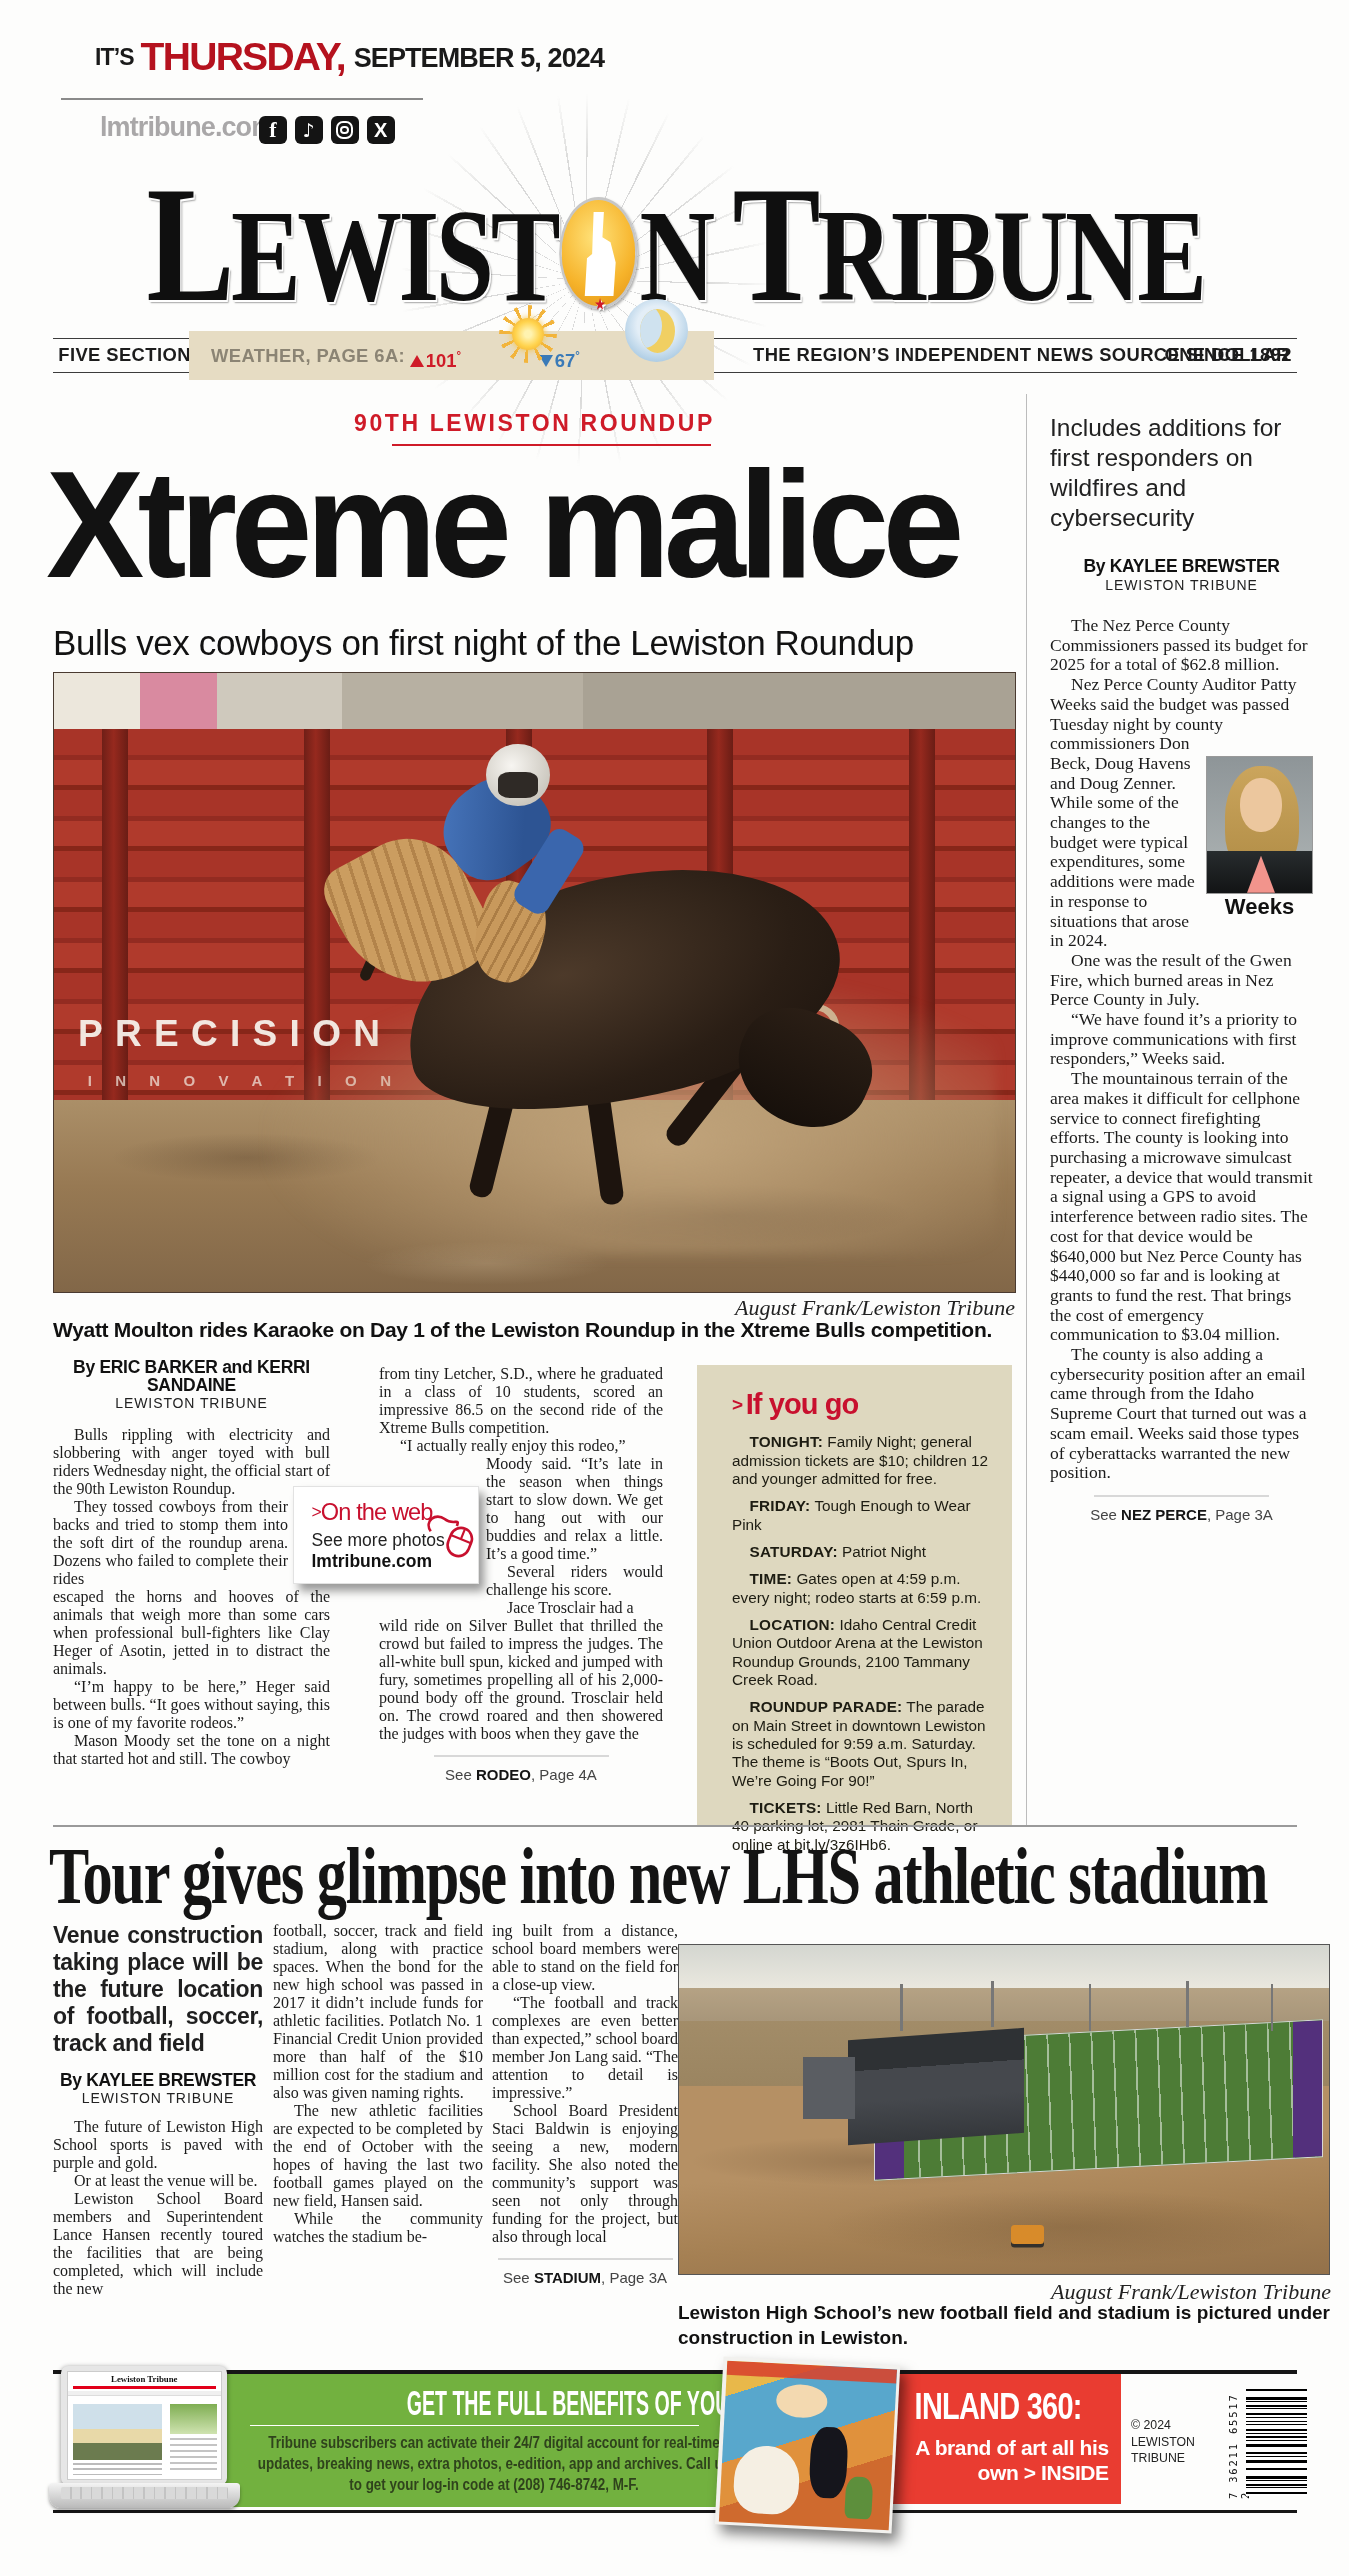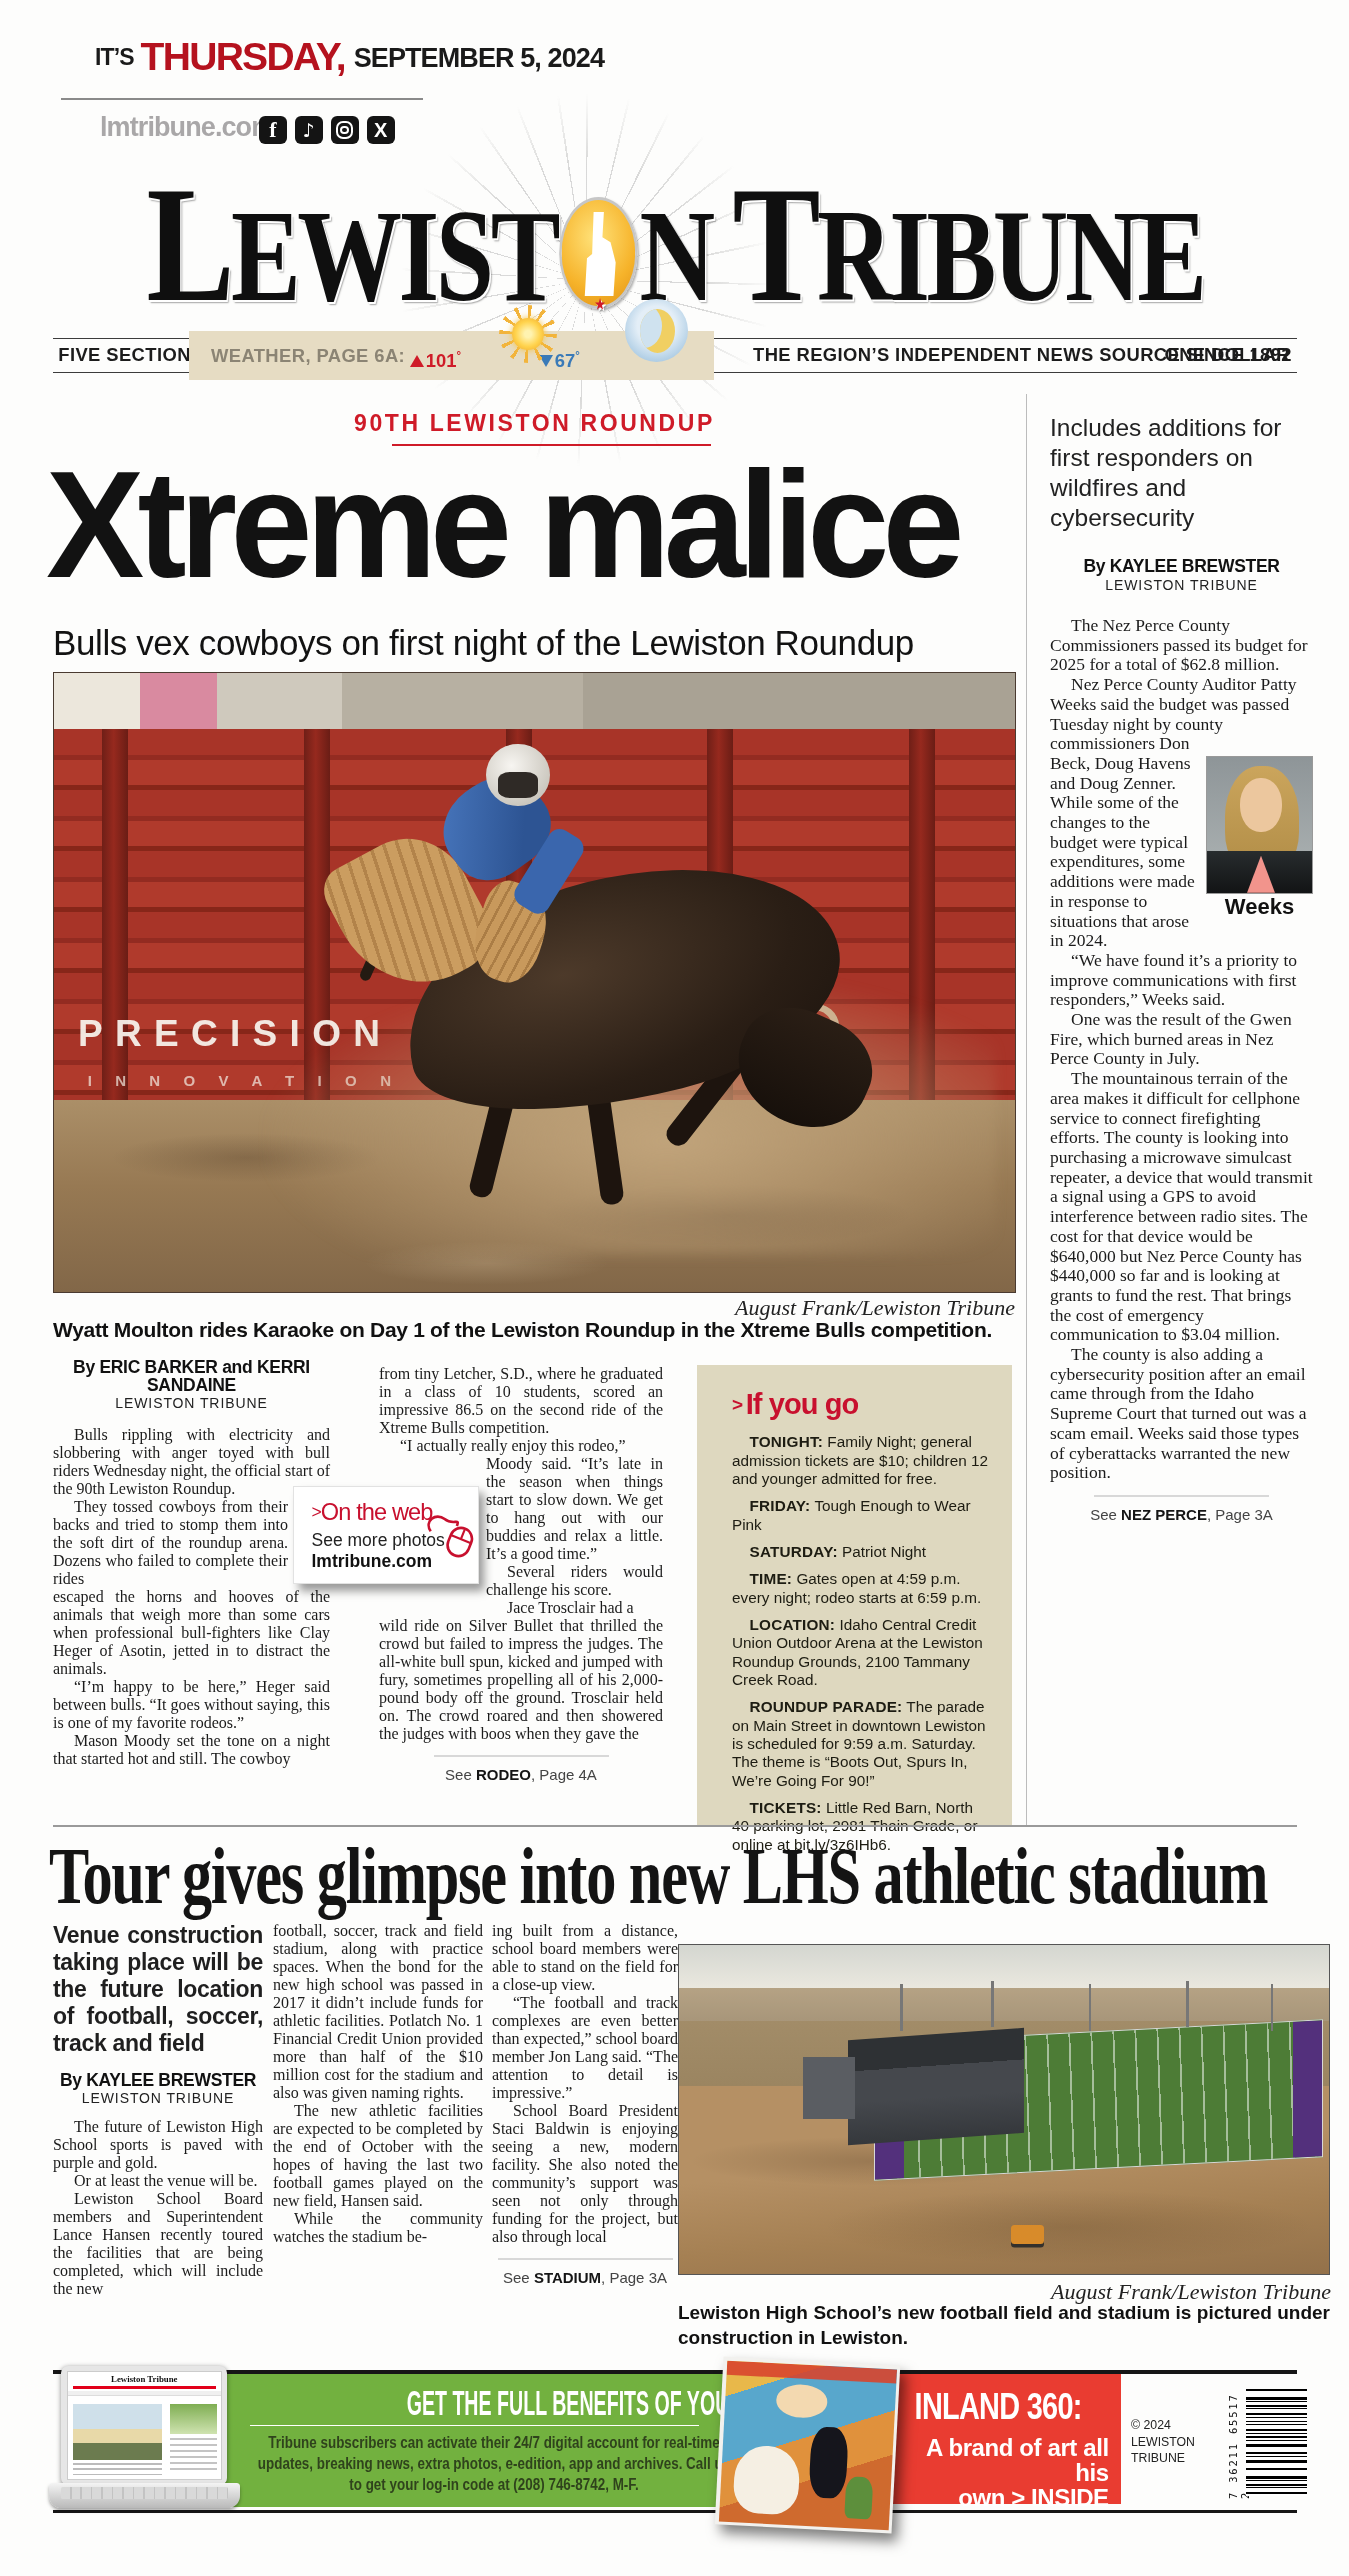--- a/index.html
+++ b/index.html
@@ -185,21 +185,21 @@
 .g-body{display:inline-block;width:560px;font-family:"Liberation Sans",sans-serif;font-size:15.8px;line-height:21px;font-weight:bold;color:#2f431c;transform:scaleX(.85)}
 .magazine{position:absolute;left:719px;top:2361px;width:177px;height:168px;transform:rotate(3deg);background:#f2f1ee;padding:3.5px;box-shadow:6.1px 7.9px 12.3px rgba(0,0,0,.5);z-index:6}
 .mag-art{width:100%;height:100%;position:relative;overflow:hidden;background:linear-gradient(160deg,#e8b84a 0 16%,#58a7cc 16% 46%,#e0913c 46% 66%,#cf6a2e 66% 100%)}
 .mag-top{position:absolute;left:0;top:0;width:100%;height:9%;background:#d8452e;opacity:.9}
 .mag-b1{position:absolute;left:8%;top:52%;width:38%;height:42%;background:#f5efe3;border-radius:50% 50% 40% 40%}
 .mag-b2{position:absolute;left:52%;top:38%;width:22%;height:44%;background:#15151c;border-radius:40%}
 .mag-b3{position:absolute;left:30%;top:13%;width:30%;height:20%;background:#f3d9b0;border-radius:50%}
 .mag-b4{position:absolute;left:74%;top:68%;width:16%;height:26%;background:#5d8f3c;border-radius:40% 40% 20% 20%}
 .rbox{position:absolute;left:879px;top:2374px;width:242px;height:130px;background:#e93c31;padding:12.3px 12.3px 0 8.8px;text-align:center}
 .r-title{display:inline-block;font-family:"Liberation Sans",sans-serif;font-weight:bold;font-size:37px;color:#fff;white-space:nowrap;transform:scaleX(.78);letter-spacing:-0.9px}
-.r-sub{font-family:"Liberation Sans",sans-serif;font-weight:bold;font-size:24px;line-height:25px;color:#fff;text-align:right;margin-top:7px;letter-spacing:-0.4px}
+.r-sub{font-family:"Liberation Sans",sans-serif;font-weight:bold;font-size:21px;line-height:25px;color:#fff;text-align:right;margin-top:7px;letter-spacing:-0.4px}
 .copyr{position:absolute;left:1131px;top:2417px;width:81px;font-family:"Liberation Sans",sans-serif;font-size:12.3px;line-height:16.6px;color:#222}
 .barcode{position:absolute;left:1223px;top:2385px;width:84px;height:114px}
 .bc-bars{position:absolute;right:0;top:3.5px;width:61px;height:107px;
  background:repeating-linear-gradient(180deg,#000 0 1.8px,#fff 1.8px 3.5px,#000 3.5px 4.4px,#fff 4.4px 7.9px,#000 7.9px 10.5px,#fff 10.5px 12.3px,#000 12.3px 13px,#fff 13px 15.8px)}
 .bc-num{position:absolute;left:3.5px;top:0;height:114px;writing-mode:vertical-rl;transform:rotate(180deg);font-family:"DejaVu Sans Mono",monospace;font-size:10.5px;letter-spacing:1.8px;color:#111}
 .laptop{position:absolute;left:49px;top:2366px;width:191px;height:152px;z-index:6}
 .lap-screen{position:absolute;left:12.3px;top:0;width:166px;height:119px;background:#e6e6e6;border-radius:7px;padding:5.3px;box-shadow:0 1.8px 5.3px rgba(0,0,0,.45)}
 .lap-page{width:100%;height:100%;background:#fff;position:relative;overflow:hidden;border:0.9px solid #ccc}
 .lp-mast{text-align:center;font-weight:bold;font-size:8.8px;margin-top:1.8px;color:#111}
 .lp-accent{height:3.5px;background:#e2001a;margin:1.8px 5.3px 0}
@@ -352,22 +352,22 @@
       <div class="mug">
         <div class="mug-img">
           <div class="mug-hair"></div>
           <div class="mug-face"></div>
           <div class="mug-jacket"></div>
           <div class="mug-shirt"></div>
         </div>
         <div class="mug-cap">Weeks</div>
       </div>
       <div class="cont">Beck, Doug Havens and Doug Zenner. While some of the changes to the budget were typical expenditures, some additions were made in response to situations that arose in 2024.</div>
+      <p>One was the result of the Gwen Fire, which burned areas in Nez Perce County in July.</p>
       <p>“We have found it’s a priority to improve communications with first responders,” Weeks said.</p>
-      <p>One was the result of the Gwen Fire, which burned areas in Nez Perce County in July.</p>
       <p>The mountainous terrain of the area makes it difficult for cellphone service to connect firefighting efforts. The county is looking into purchasing a microwave simulcast repeater, a device that would transmit a signal using a GPS to avoid interference between radio sites. The cost for that device would be $640,000 but Nez Perce County has $440,000 so far and is looking at grants to fund the rest. That brings the cost of emergency communication to $3.04 million.</p>
       <p>The county is also adding a cybersecurity position after an email came through from the Idaho Supreme Court that turned out was a scam email. Weeks said those types of cyberattacks warranted the new position.</p>
     </div>
     <div class="jrule"></div>
     <div class="jump"><span>See </span><b>NEZ PERCE</b><span>, Page 3A</span></div>
   </div>
 
   <div class="hr2"></div>
   <div class="sthead">Tour gives glimpse into new LHS athletic stadium</div>
 

